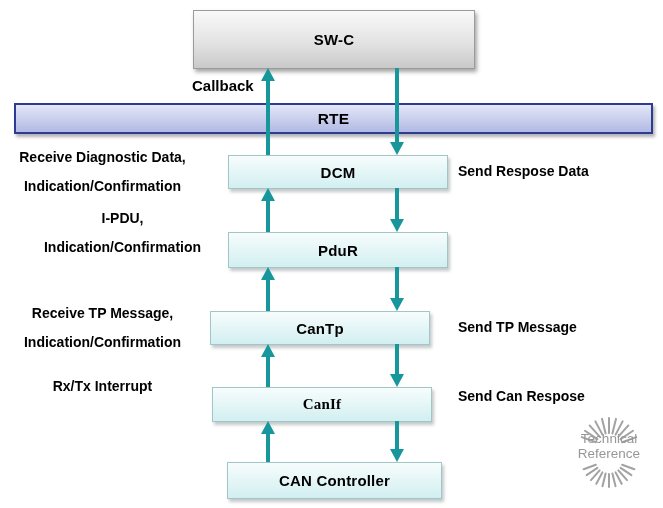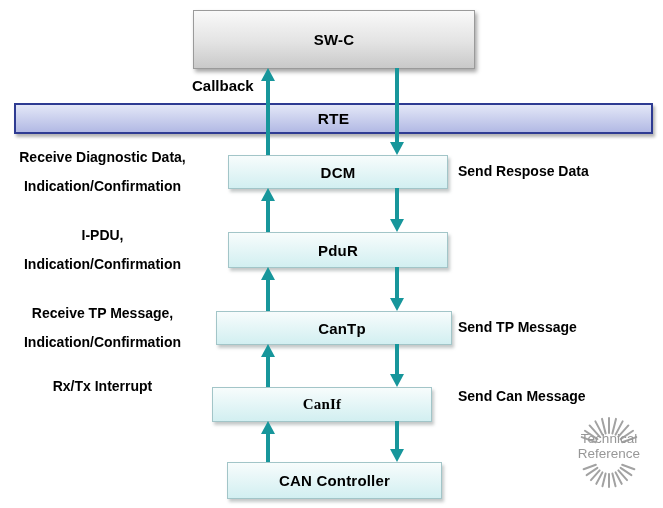--- a/index.html
+++ b/index.html
@@ -23,32 +23,32 @@
   }
   #bar-rte{
     left:14px;top:103px;width:635px;height:27px;
     border:2px solid var(--rte-border);
     background:linear-gradient(to bottom,var(--rte-fill-top) 0%,var(--rte-fill-bottom) 100%);
     box-shadow:2px 3px 3px rgba(0,0,0,.30);
     z-index:2;font-size:15.5px;
   }
   #box-dcm  {left:228px;top:155px;width:218px;height:32px;}
   #box-pdur {left:228px;top:232px;width:218px;height:34px;}
-  #box-cantp{left:216px;top:311px;width:218px;height:32px;padding-left:16px;}
+  #box-cantp{left:210px;top:311px;width:218px;height:32px;}
   #box-canif{left:212px;top:387px;width:218px;height:33px;font-family:Liberation Serif, serif;}
   #box-canctrl{left:227px;top:462px;width:213px;height:35px;}
   
   .side-label{
     position:absolute;font-weight:bold;font-size:14px;line-height:29px;z-index:3;white-space:nowrap;
   }
   .left-label{left:0;width:205px;text-align:center;}
   .right-label{left:458px;text-align:left;}
   #lbl-callback{position:absolute;left:192px;top:77px;font-weight:bold;font-size:15px;z-index:5;}
   #left-dcm  {top:143px;text-align:center;}
-  #left-pdur {top:221px;}
+  #left-pdur {top:204px;margin-left:20px;}
   #left-cantp{top:299px;}
   #left-canif{top:372px;}
   #right-dcm  {top:157px;}
   #right-pdur {top:224px;}
   #right-cantp{top:313px;}
   #right-canif{top:382px;}
   
   .arrow{position:absolute;width:14px;z-index:6;}
   .arrow .shaft{position:absolute;left:5px;width:4px;background:var(--arrow);}
   .arrow.up .shaft{top:10px;bottom:0;}
@@ -110,21 +110,21 @@
   <div class="side-label left-label" id="left-cantp">
     <div>Receive TP Message,</div>
     <div>Indication/Confirmation</div>
   </div>
   <div class="side-label left-label" id="left-canif">
     <div>Rx/Tx Interrupt</div>
   </div>
 
   <div class="side-label right-label" id="right-dcm">Send Respose Data</div>
   <div class="side-label right-label" id="right-cantp">Send TP Message</div>
-  <div class="side-label right-label" id="right-canif">Send Can Message</div>
+  <div class="side-label right-label" id="right-canif">Send Can Respose</div>
 
   <div class="arrow up col-up" id="up1">
     <div class="head"></div>
       <div class="shaft"></div>
   </div>
   <div class="arrow up col-up" id="up2">
     <div class="head"></div>
       <div class="shaft"></div>
   </div>
   <div class="arrow up col-up" id="up3">

